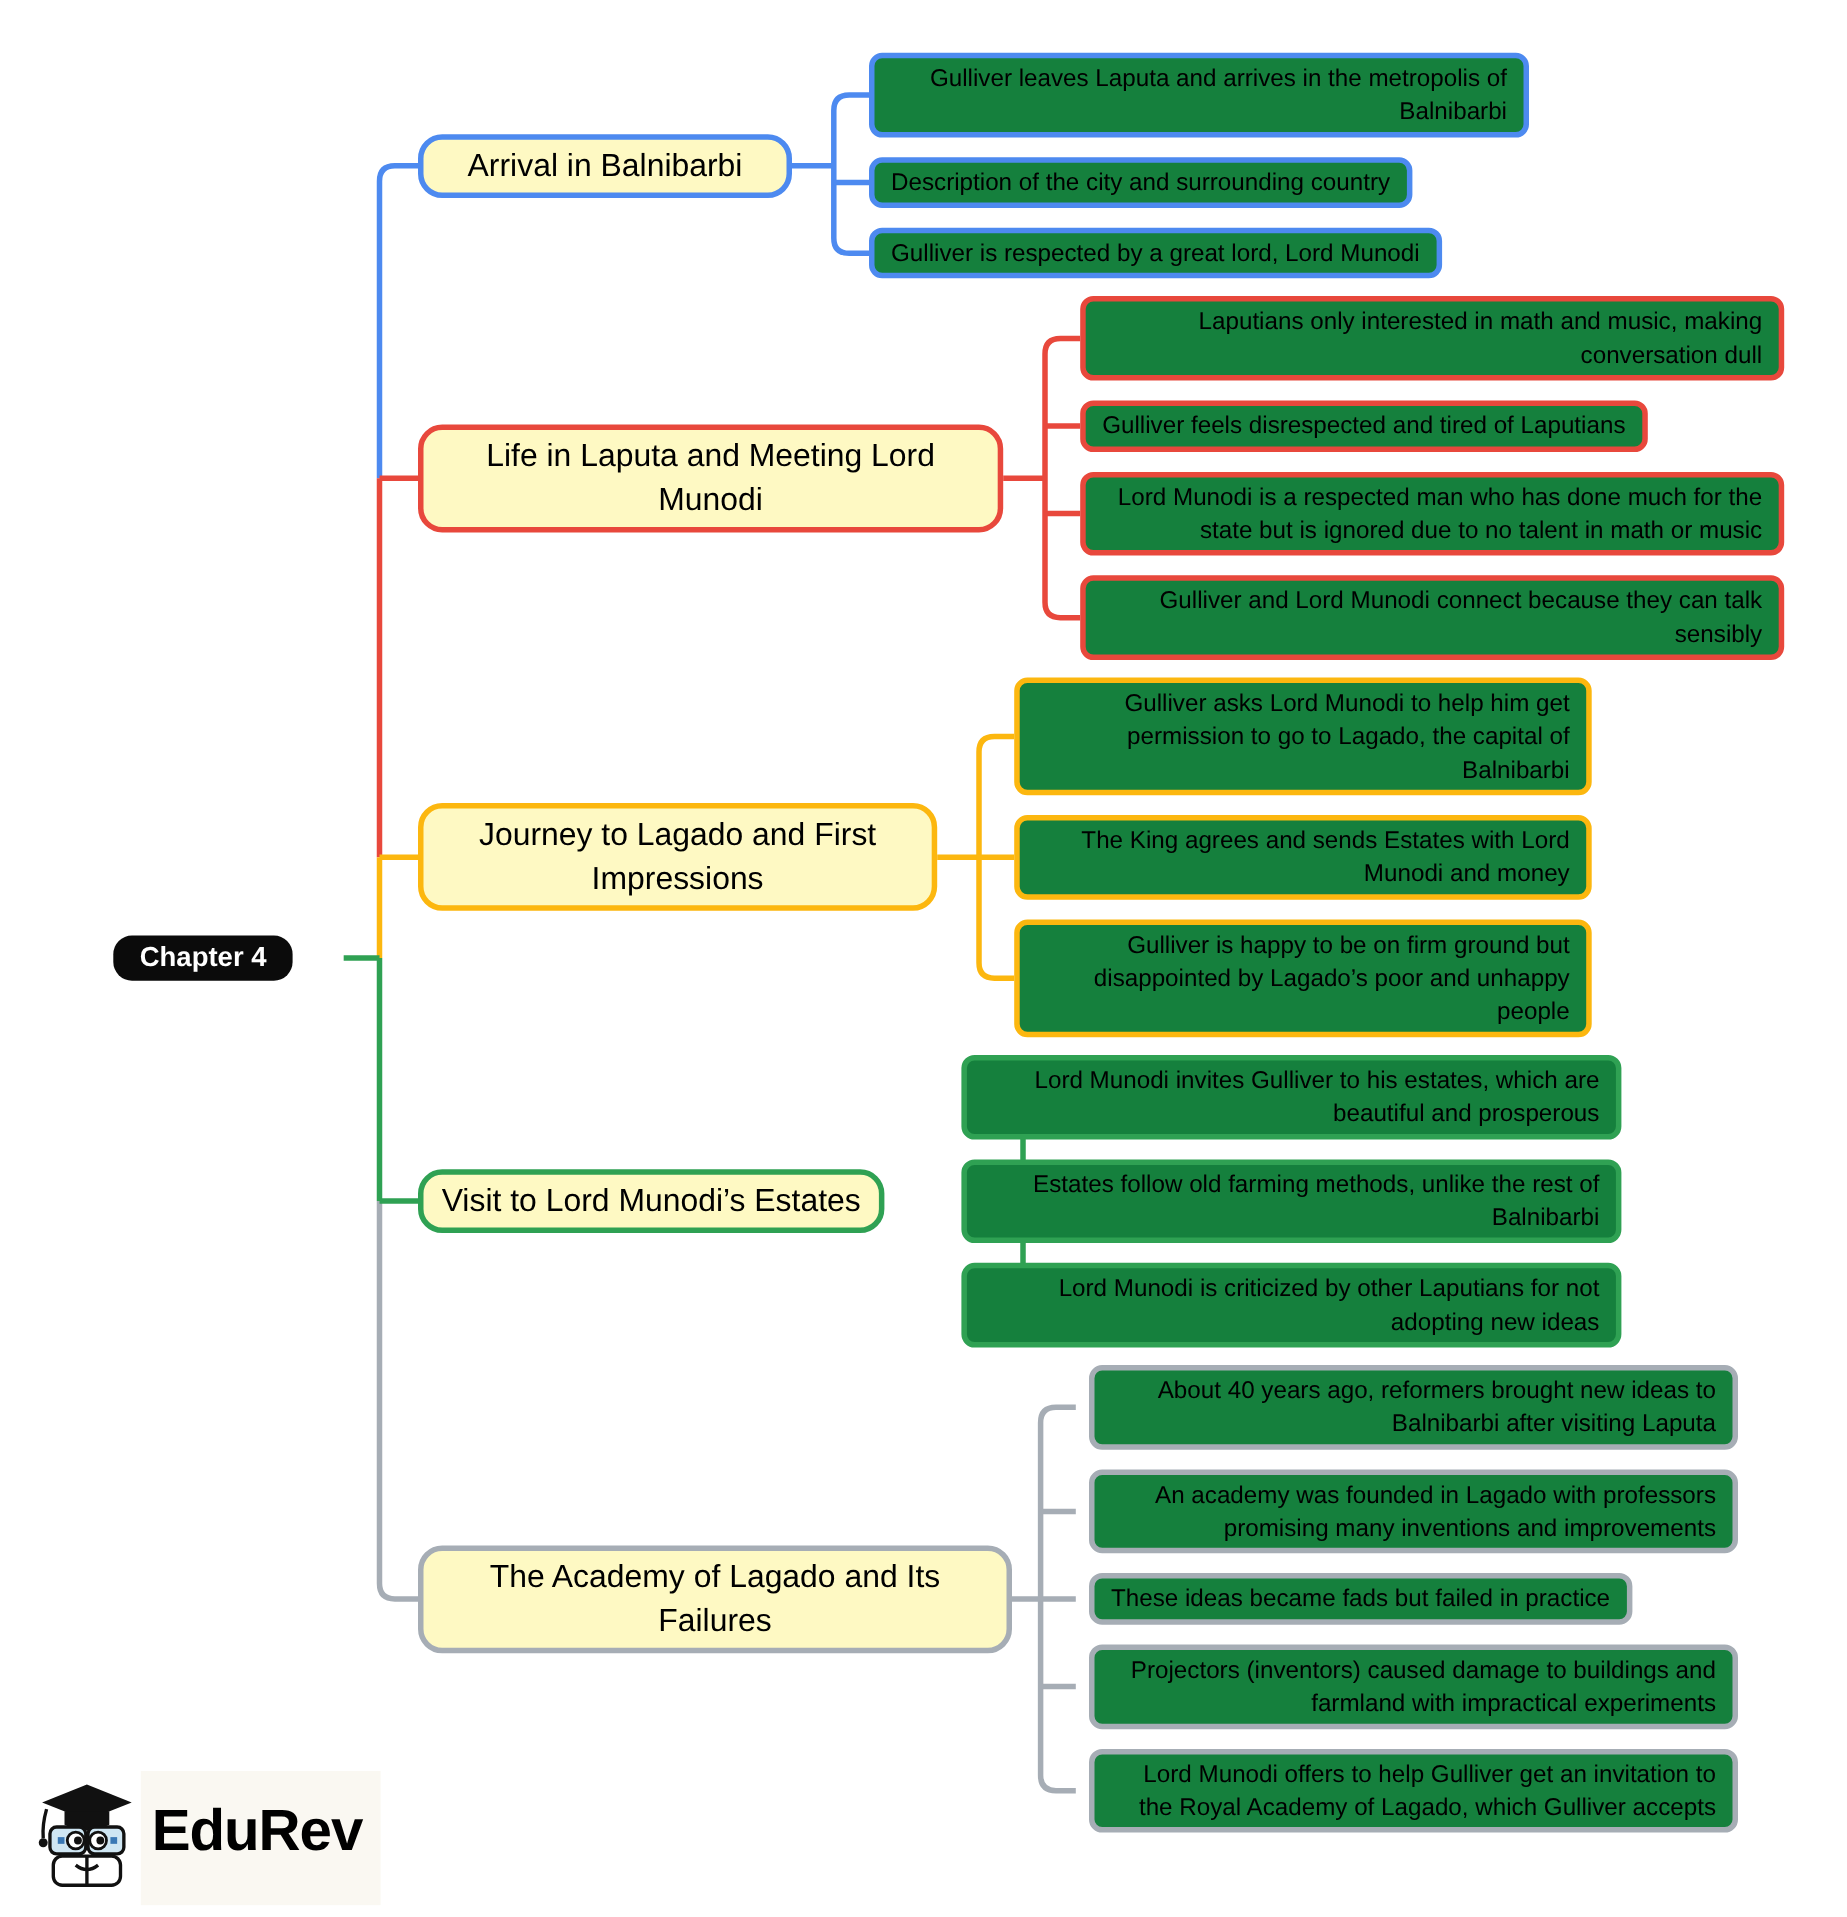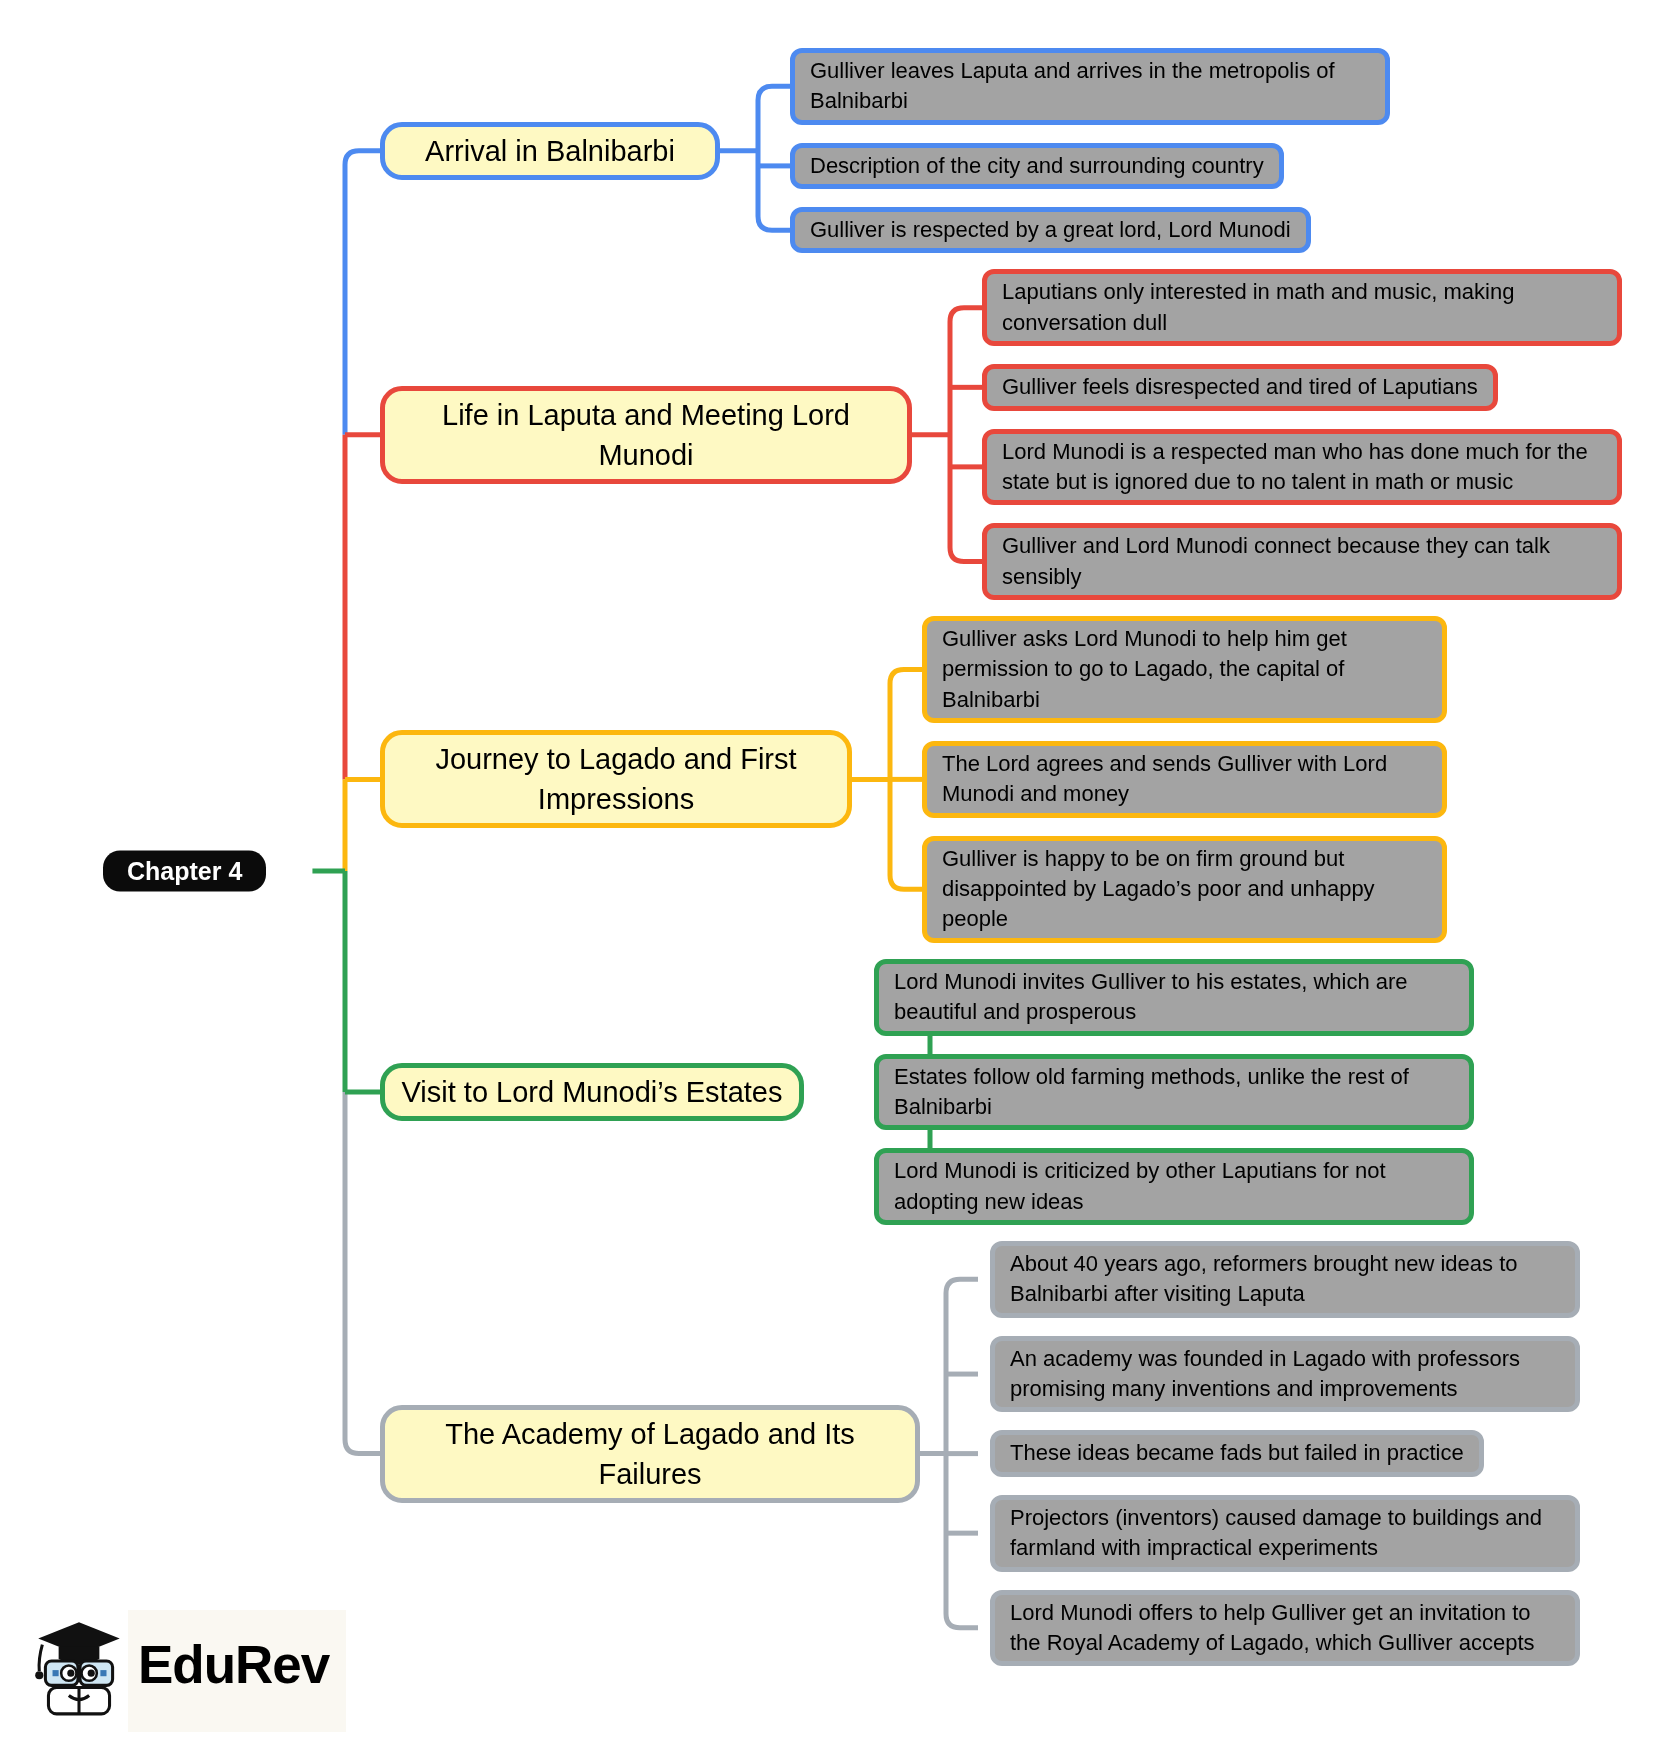--- a/index.html
+++ b/index.html
@@ -5,22 +5,22 @@
   html,body{margin:0;padding:0;background:#ffffff;}
   body{font-family:"Liberation Sans", sans-serif; color:#000;}
   #map{position:relative;width:1679px;height:1743px;background:#fff;overflow:hidden;}
   #wires{position:absolute;left:0;top:0;pointer-events:none;}
   #rows{position:absolute;left:0;top:0;width:100%;box-sizing:border-box;
         display:flex;flex-direction:column;gap:16px;padding:48px 0 0 380px;z-index:1;}
   .branch-row{display:flex;align-items:center;gap:70px;}
   .branch-box{box-sizing:border-box;background:#fef9c3;border:5px solid #888;border-radius:22px;
               padding:4px 14px;font-size:29px;line-height:1.38;text-align:center;flex:none;}
   .children{display:flex;flex-direction:column;gap:18px;align-items:flex-start;}
-  .child-box{box-sizing:border-box;background:#a3a3a3;border:5px solid #888;border-radius:12px;
-             padding:3px 15px;font-size:22px;line-height:1.38;text-align:left;width:fit-content;}
+  .child-box{box-sizing:border-box;background:#15803d;border:5px solid #888;border-radius:12px;
+             padding:3px 15px;font-size:22px;line-height:1.38;text-align:right;width:fit-content;}
   .w-b0{width:340px}.w-b1{width:532px}.w-b2{width:472px}.w-b3{width:424px}.w-b4{width:540px}
   .k-b0{max-width:600px}.k-b1{max-width:640px}.k-b2{max-width:525px}.k-b3{max-width:600px}.k-b4{max-width:590px}
   .root-box{position:absolute;left:103px;top:871px;transform:translateY(-50%);z-index:2;
             background:#0b0b0b;color:#fff;font-size:25px;font-weight:bold;
             padding:6px 24px;border-radius:17px;white-space:nowrap;}
   .logo{position:absolute;left:28px;top:1608px;display:flex;align-items:center;z-index:2;}
   .logo-bg{position:absolute;left:128px;top:1610px;width:218px;height:122px;background:#faf8f2;z-index:1;}
   .wordmark{font-size:53px;font-weight:bold;color:#000000;letter-spacing:-1px;margin-left:8px;position:relative;}
   .mascot{position:relative;}
 </style>
@@ -78,21 +78,21 @@
         <div class="child-box k-b1" style="border-color: rgb(232, 72, 60);">Gulliver feels disrespected and tired of Laputians</div>
         <div class="child-box k-b1" style="border-color: rgb(232, 72, 60);">Lord Munodi is a respected man who has done much for the state but is ignored due to no talent in math or music</div>
         <div class="child-box k-b1" style="border-color: rgb(232, 72, 60);">Gulliver and Lord Munodi connect because they can talk sensibly</div>
       </div>
     </div>
 
     <div class="branch-row">
       <div class="branch-box w-b2" style="border-color: rgb(252, 183, 15);">Journey to Lagado and First Impressions</div>
       <div class="children">
         <div class="child-box k-b2" style="border-color: rgb(252, 183, 15);">Gulliver asks Lord Munodi to help him get permission to go to Lagado, the capital of Balnibarbi</div>
-        <div class="child-box k-b2" style="border-color: rgb(252, 183, 15);">The Lord agrees and sends Gulliver with Lord Munodi and money</div>
+        <div class="child-box k-b2" style="border-color: rgb(252, 183, 15);">The King agrees and sends Estates with Lord Munodi and money</div>
         <div class="child-box k-b2" style="border-color: rgb(252, 183, 15);">Gulliver is happy to be on firm ground but disappointed by Lagado’s poor and unhappy people</div>
       </div>
     </div>
 
     <div class="branch-row">
       <div class="branch-box w-b3" style="border-color: rgb(47, 161, 83);">Visit to Lord Munodi’s Estates</div>
       <div class="children">
         <div class="child-box k-b3" style="border-color: rgb(47, 161, 83);">Lord Munodi invites Gulliver to his estates, which are beautiful and prosperous</div>
         <div class="child-box k-b3" style="border-color: rgb(47, 161, 83);">Estates follow old farming methods, unlike the rest of Balnibarbi</div>
         <div class="child-box k-b3" style="border-color: rgb(47, 161, 83);">Lord Munodi is criticized by other Laputians for not adopting new ideas</div>

